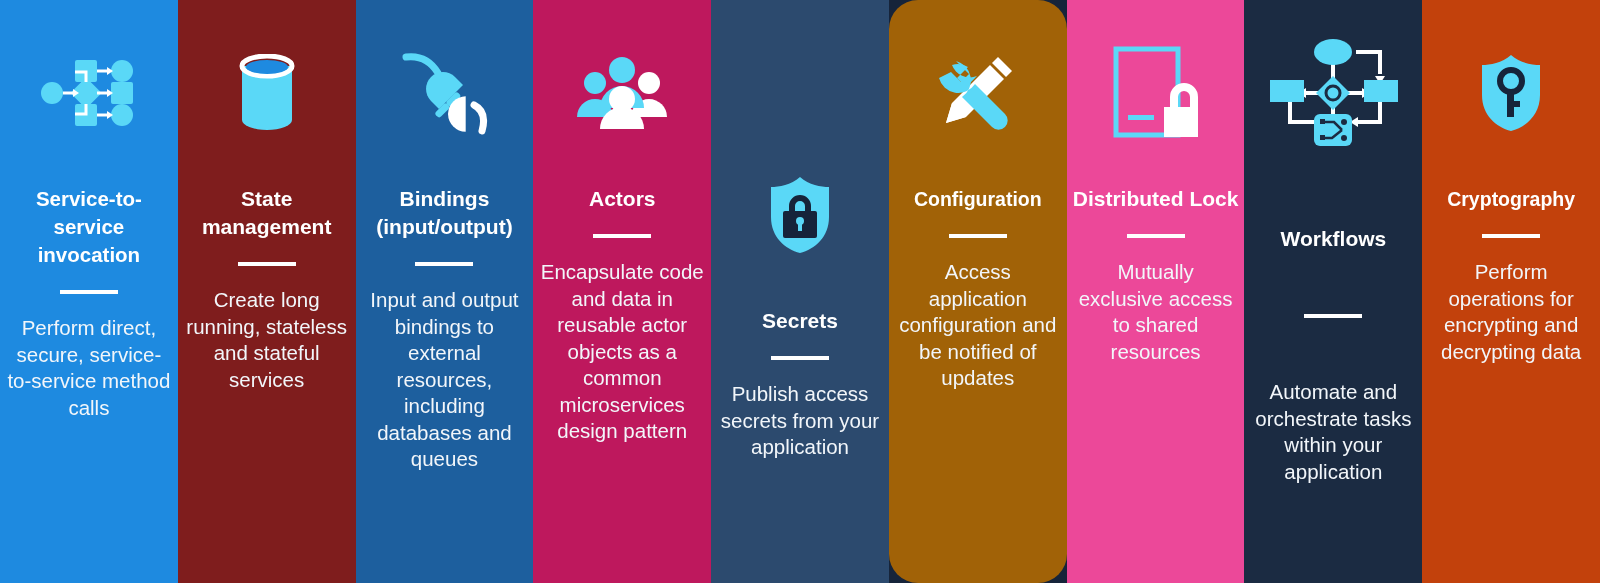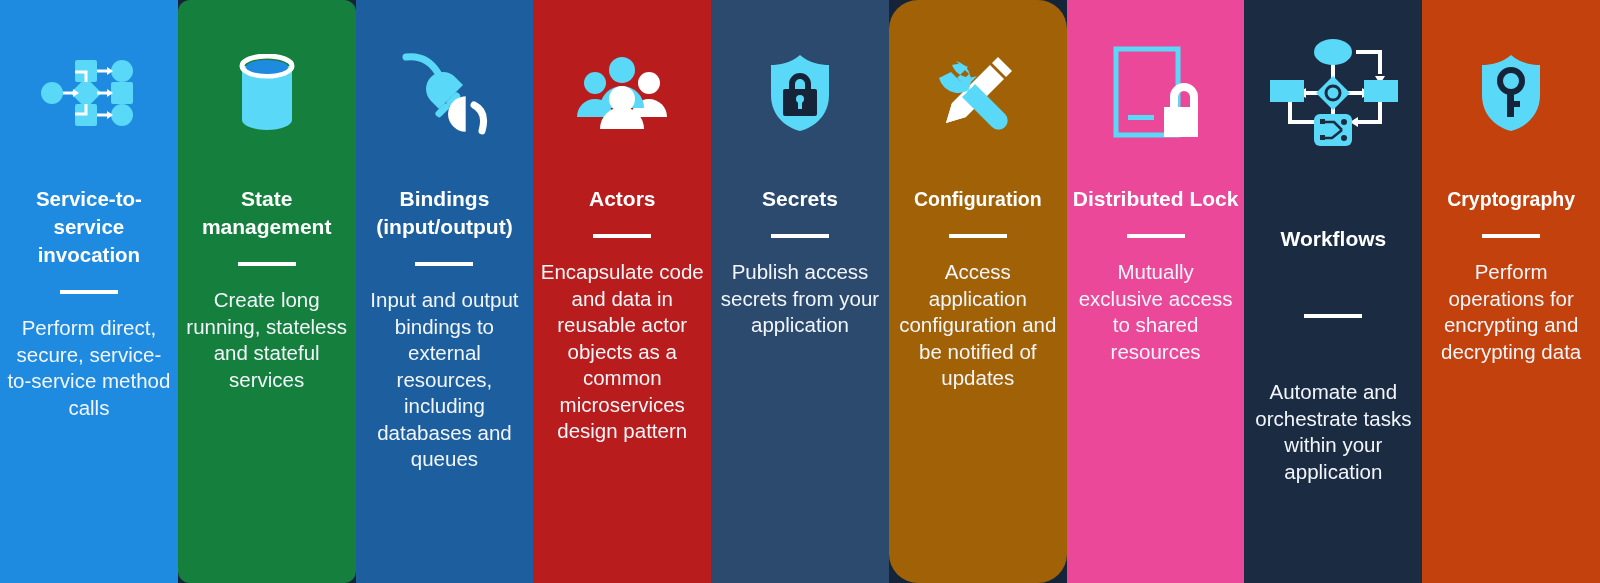--- a/index.html
+++ b/index.html
@@ -101,21 +101,21 @@
         </g>
       </svg>
     </div>
     <div class="title">Service-to-service invocation</div>
     <div class="rule-slot">
         <div class="rule"></div>
       </div>
     <div class="desc">Perform direct, secure, service-to-service method calls</div>
   </div>
 
-  <div class="col" data-idx="1" style="background: #15803d; border-radius: 12px;">
+  <div class="col" data-idx="1" style="background: #7f1d1d;">
     <div class="icon-slot">
       <svg width="62" height="78" viewBox="0 0 62 78">
         <path d="M6 12 v54 a25 10 0 0 0 50 0 v-54 z" fill="#5ad8f7"></path>
         <ellipse cx="31" cy="12" rx="25" ry="10" fill="none" stroke="#ffffff" stroke-width="5"></ellipse>
         <ellipse cx="31" cy="13" rx="21" ry="7" fill="#1e8ae0"></ellipse>
       </svg>
     </div>
     <div class="title">State management</div>
     <div class="rule-slot">
         <div class="rule"></div>
@@ -144,21 +144,21 @@
         </g>
       </svg>
     </div>
     <div class="title">Bindings (input/output)</div>
     <div class="rule-slot">
         <div class="rule"></div>
       </div>
     <div class="desc">Input and output bindings to external resources, including databases and queues</div>
   </div>
 
-  <div class="col" data-idx="4" style="background: #b91c1c;">
+  <div class="col" data-idx="4" style="background: #be185d;">
     <div class="icon-slot">
       <svg width="96" height="72" viewBox="0 0 96 72">
         <g fill="#5ad8f7">
           <circle cx="21" cy="26" r="11"></circle>
           <path d="M3 60 a18 18 0 0 1 36 0 z"></path>
         </g>
         <g fill="#ffffff">
           <circle cx="75" cy="26" r="11"></circle>
           <path d="M57 60 a18 18 0 0 1 36 0 z"></path>
         </g>
@@ -172,21 +172,21 @@
         </g>
       </svg>
     </div>
     <div class="title">Actors</div>
     <div class="rule-slot">
         <div class="rule"></div>
       </div>
     <div class="desc">Encapsulate code and data in reusable actor objects as a common microservices design pattern</div>
   </div>
 
-  <div class="col" data-idx="5" style="background: rgb(44, 74, 110);">
+  <div class="col" data-idx="5" style="background: rgb(44, 74, 110); justify-content: center;">
     <div class="icon-slot">
       <svg width="66" height="80" viewBox="0 0 66 80">
         <path d="M33 2 C24 10 12 12 4 12 v30 c0 20 14 32 29 36 c15 -4 29 -16 29 -36 v-30 c-8 0 -20 -2 -29 -10 z" fill="#5ad8f7"></path>
         <path d="M33 20 a11 11 0 0 0 -11 11 v6 h6 v-6 a5 5 0 0 1 10 0 v6 h6 v-6 a11 11 0 0 0 -11 -11 z" fill="#16243a"></path>
         <rect x="16" y="36" width="34" height="27" rx="2" fill="#16243a"></rect>
         <circle cx="33" cy="46" r="4" fill="#5ad8f7"></circle>
         <rect x="31" y="47" width="4" height="9" fill="#5ad8f7"></rect>
       </svg>
     </div>
     <div class="title">Secrets</div>

